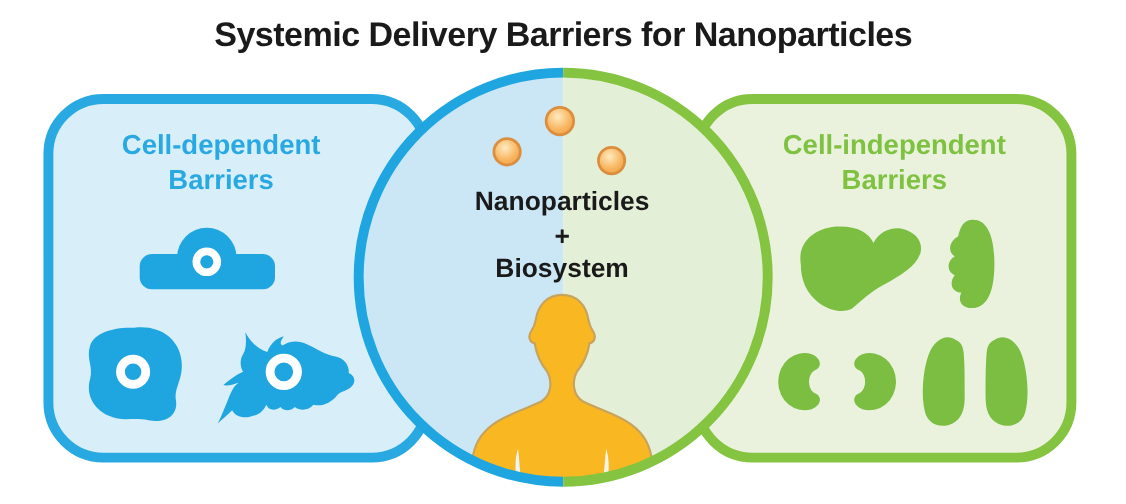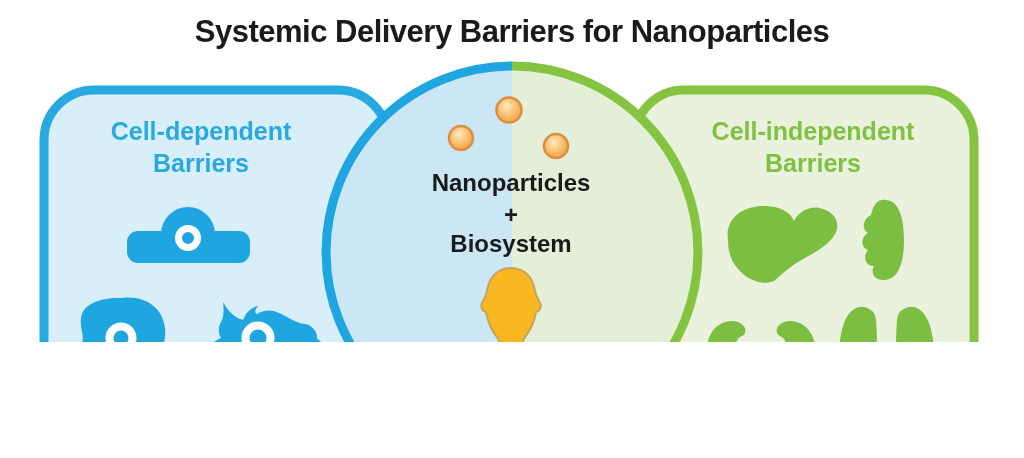--- a/index.html
+++ b/index.html
@@ -1,16 +1,16 @@
 <!DOCTYPE html>
 <html><head>
 <meta charset="utf-8">
 <style>
   html,body{margin:0;padding:0;background:#ffffff;}
-  .stage{position:relative;width:1024px;height:342px;background:#ffffff;overflow:hidden;
+  .stage{position:relative;width:1024px;height:458px;background:#ffffff;overflow:hidden;
          font-family:"Liberation Sans", sans-serif;}
   svg{display:block;}
   .title-text{font-family:"Liberation Sans",sans-serif;font-size:31px;font-weight:bold;
               fill:#1a1a1a;text-anchor:middle;letter-spacing:-0.5px;}
   .blue-box{fill:#D8EEF9;stroke:#29A9E1;stroke-width:9;}
   .green-box{fill:#EAF2DE;stroke:#85C440;stroke-width:9;}
   .blue-label{font-family:"Liberation Sans",sans-serif;font-size:25px;font-weight:bold;
               fill:#29A9E1;text-anchor:middle;}
   .green-label{font-family:"Liberation Sans",sans-serif;font-size:25px;font-weight:bold;
                fill:#7FC241;text-anchor:middle;}

